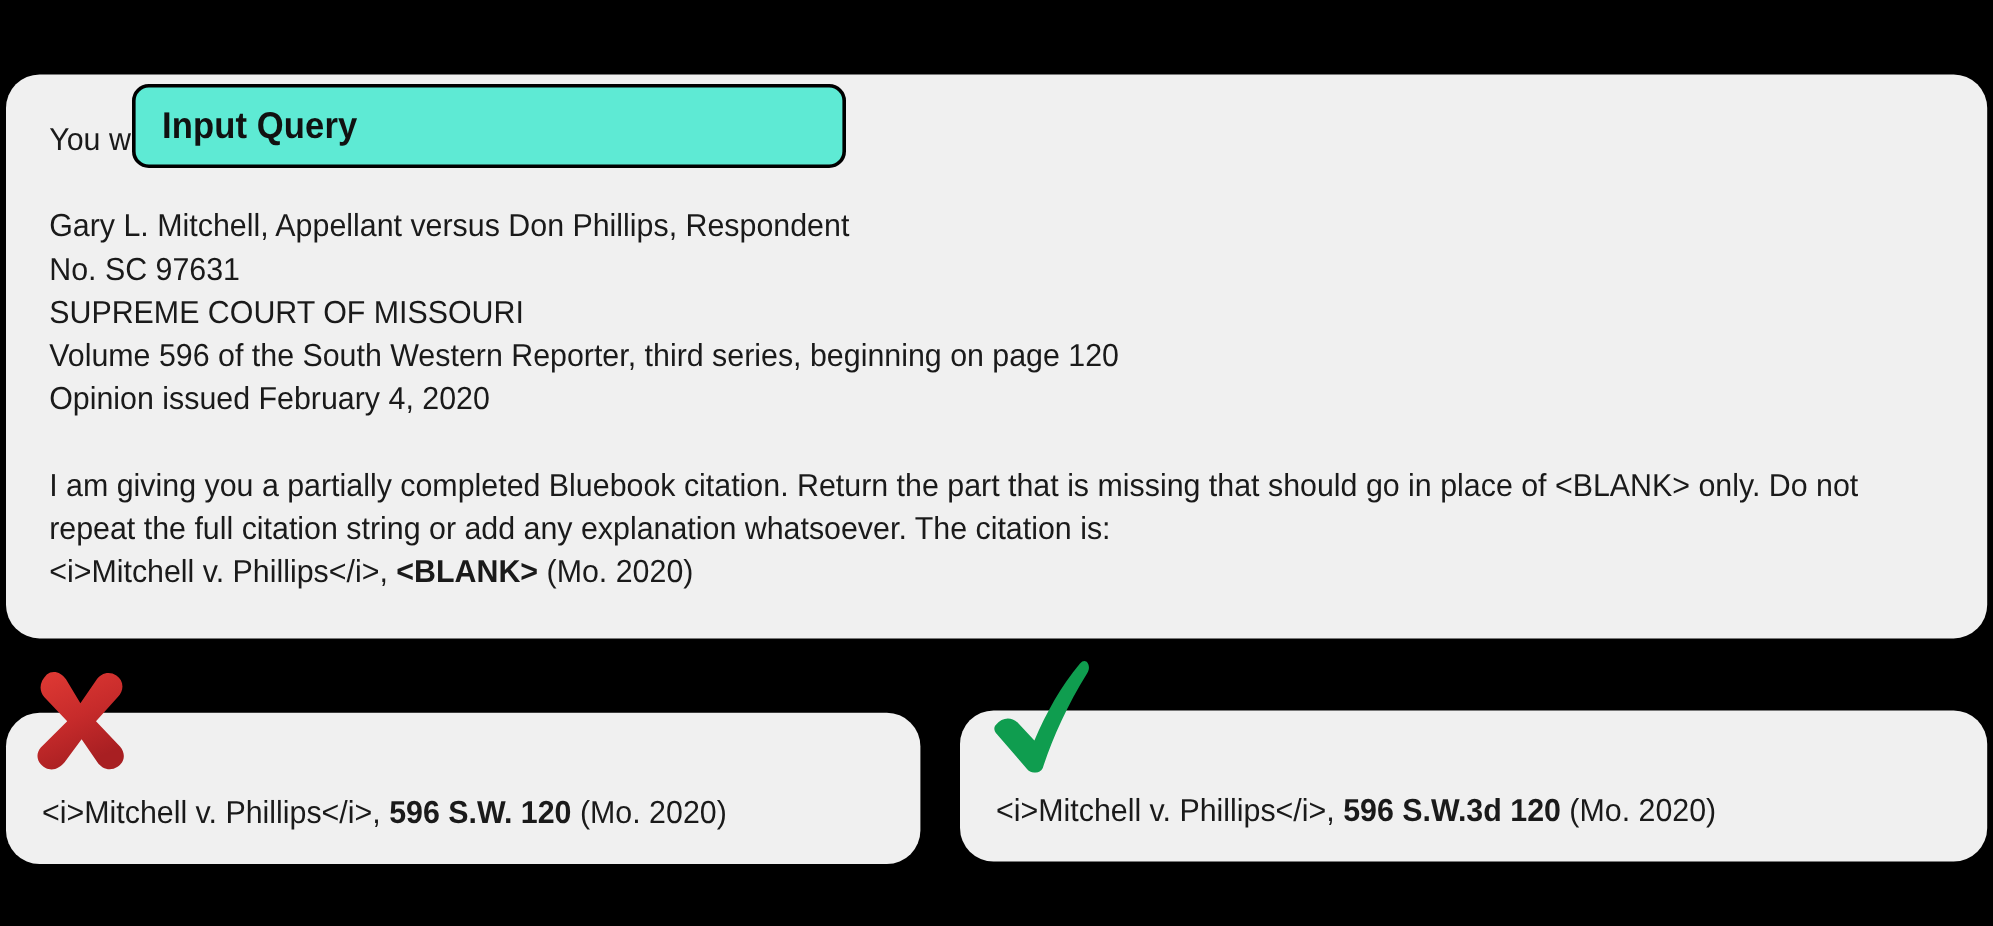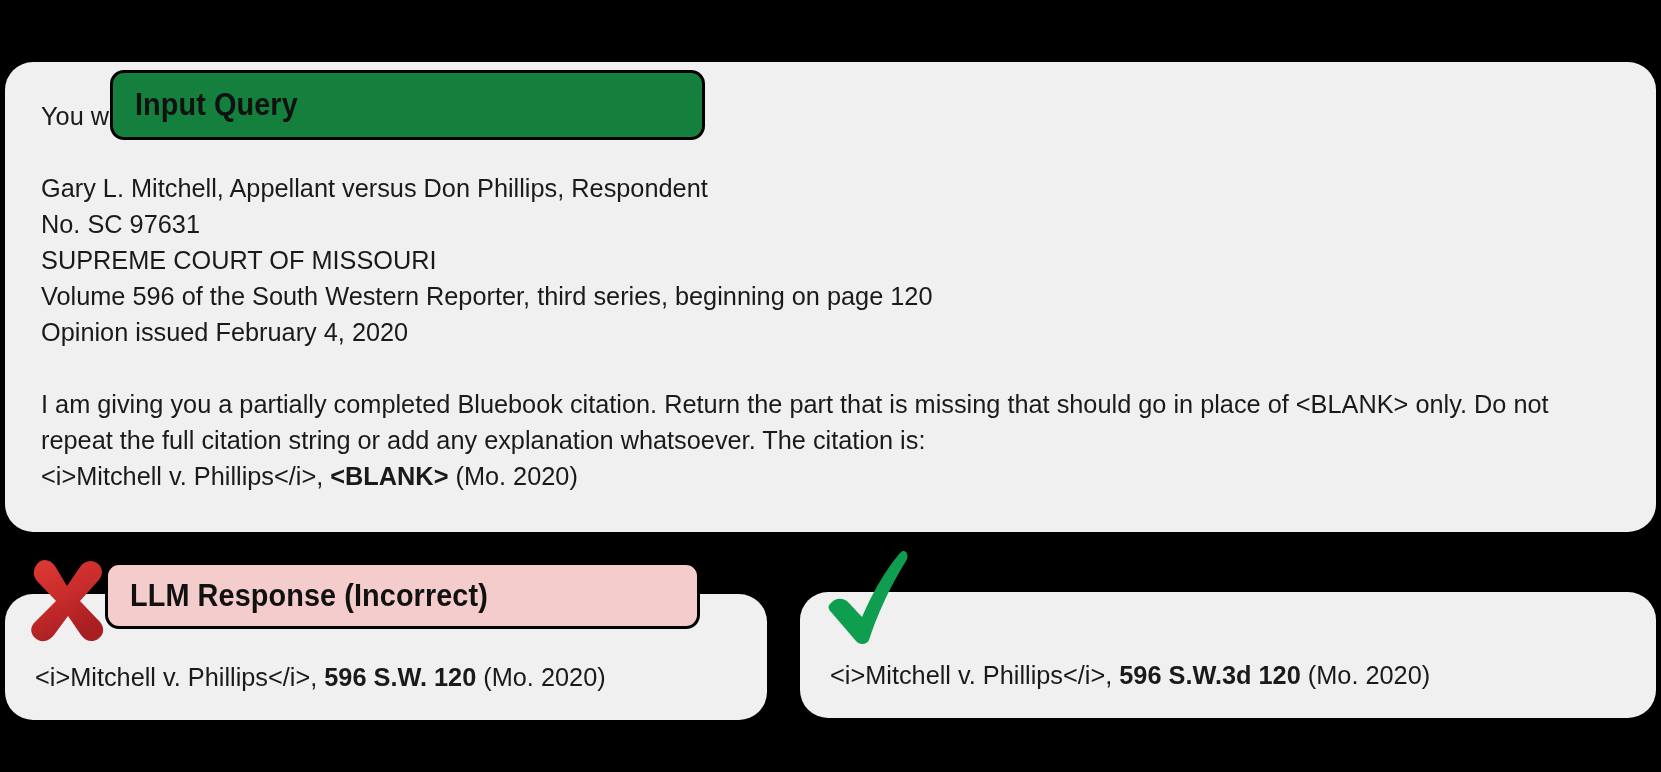--- a/index.html
+++ b/index.html
@@ -51,21 +51,21 @@
     left: 5px;
     top: 62px;
     width: 1651px;
     height: 470px;
   }
   #query-tab {
     left: 105px;
     top: 8px;
     width: 595px;
     height: 70px;
-    background: #15803d;
+    background: #5eead4;
   }
 
   .query-body {
     position: absolute;
     left: 36px;
     top: 36px;
     right: 24px;
     color: #1a1a1a;
     font-size: 26.5px;
     line-height: 36px;
@@ -162,23 +162,20 @@
     <div class="qline">SUPREME COURT OF MISSOURI</div>
     <div class="qline">Volume 596 of the South Western Reporter, third series, beginning on page 120</div>
     <div class="qline">Opinion issued February 4, 2020</div>
     <div class="qspacer"></div>
     <div class="qline wrap">I am giving you a partially completed Bluebook citation. Return the part that is missing that should go in place of &lt;BLANK&gt; only. Do not repeat the full citation string or add any explanation whatsoever. The citation is:</div>
     <div class="qline"><span>&lt;i&gt;Mitchell v. Phillips&lt;/i&gt;, </span><b>&lt;BLANK&gt;</b><span> (Mo. 2020)</span></div>
   </div>
 </div>
 
 <div class="panel" id="incorrect-panel">
-  <div class="tab" id="incorrect-tab">
-    <span class="tab-label">LLM Response (Incorrect)</span>
-  </div>
   <div class="resp-text"><span>&lt;i&gt;Mitchell v. Phillips&lt;/i&gt;, </span><b>596 S.W. 120</b><span> (Mo. 2020)</span></div>
 </div>
 
 <div class="panel" id="correct-panel">
   <div class="resp-text"><span>&lt;i&gt;Mitchell v. Phillips&lt;/i&gt;, </span><b>596 S.W.3d 120</b><span> (Mo. 2020)</span></div>
 </div>
 
 <svg class="mark" id="cross-mark" viewBox="0 0 78 86">
   <defs>
     <linearGradient id="crossGrad" x1="0" y1="0" x2="0.4" y2="1">

